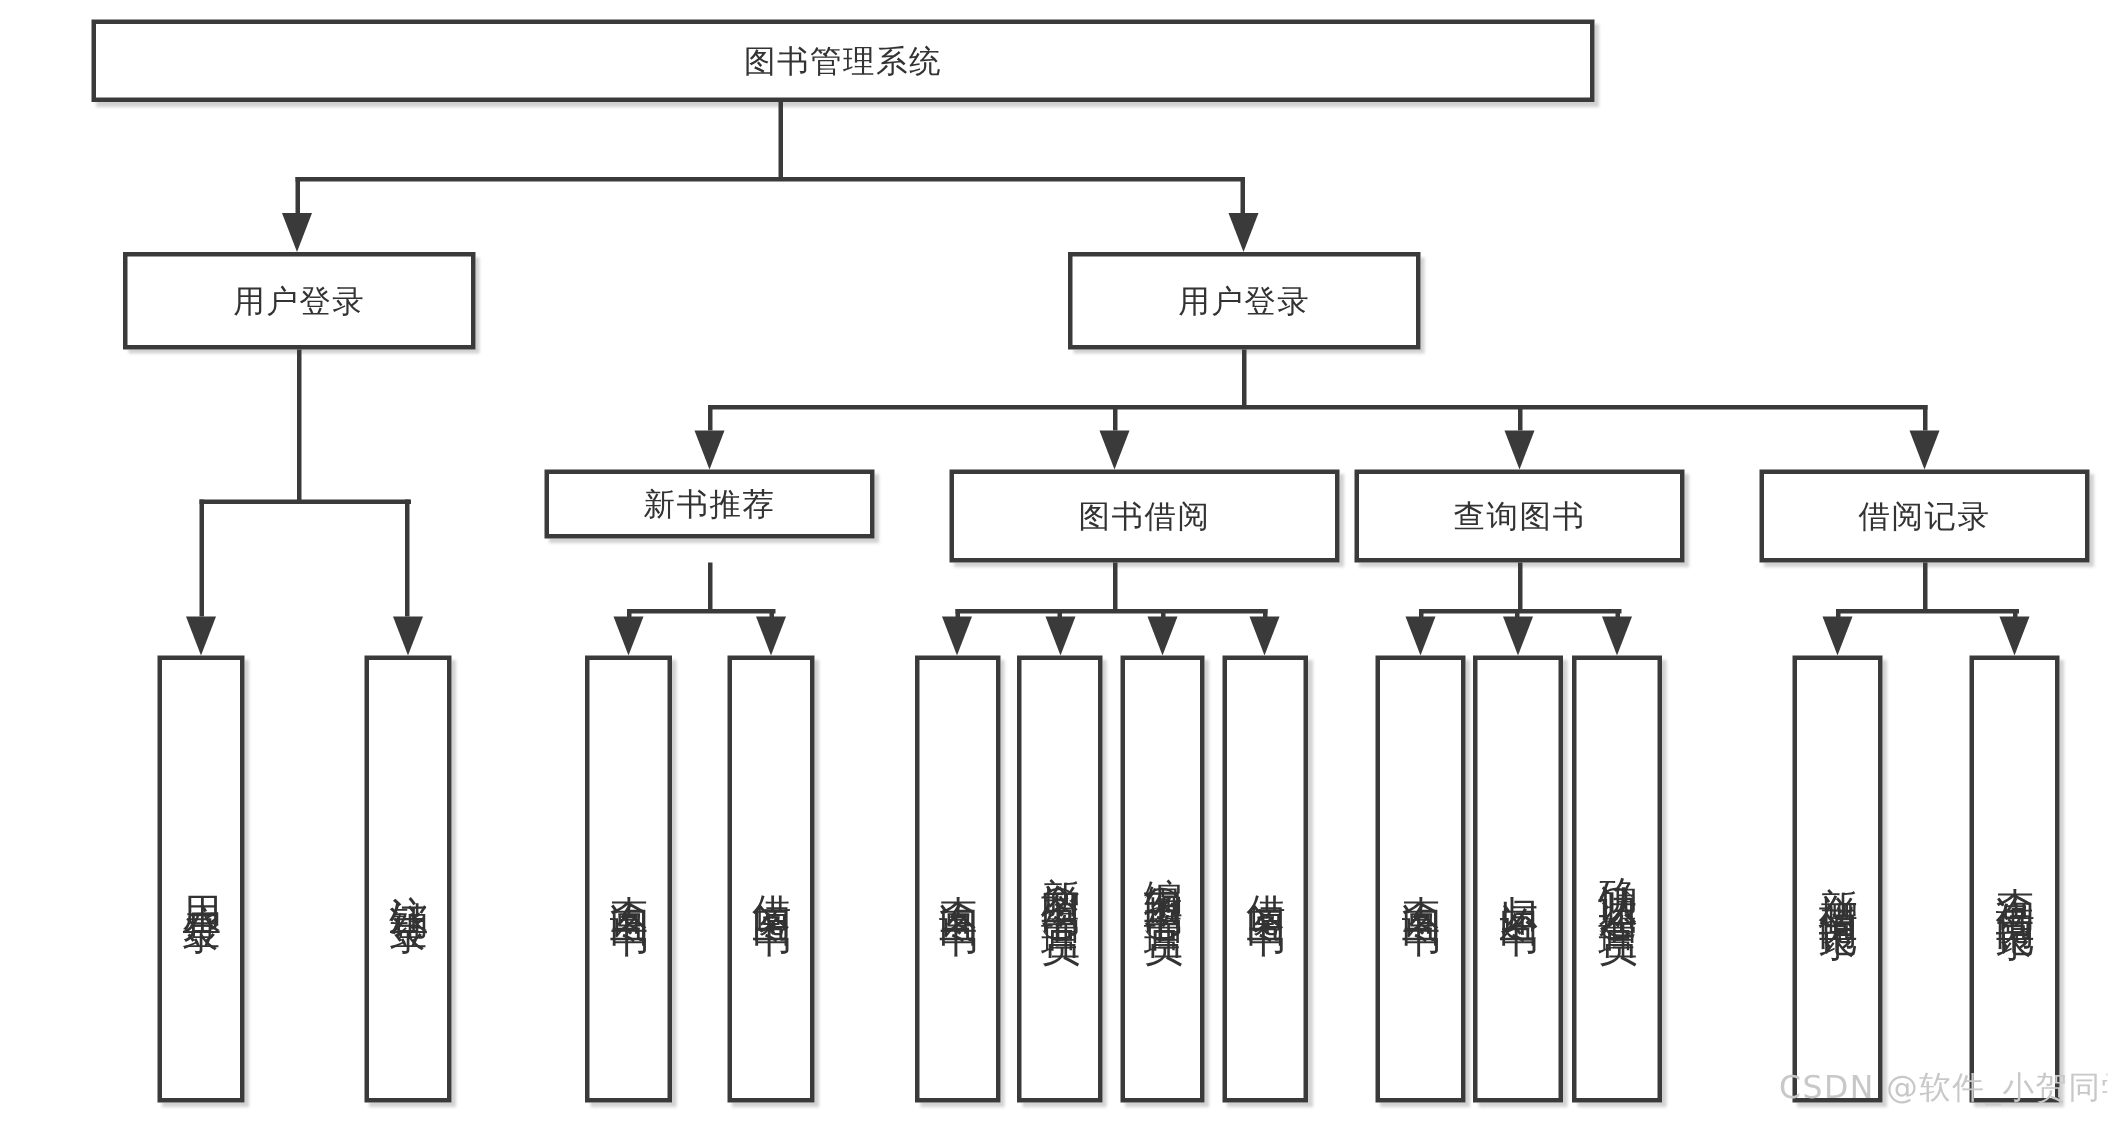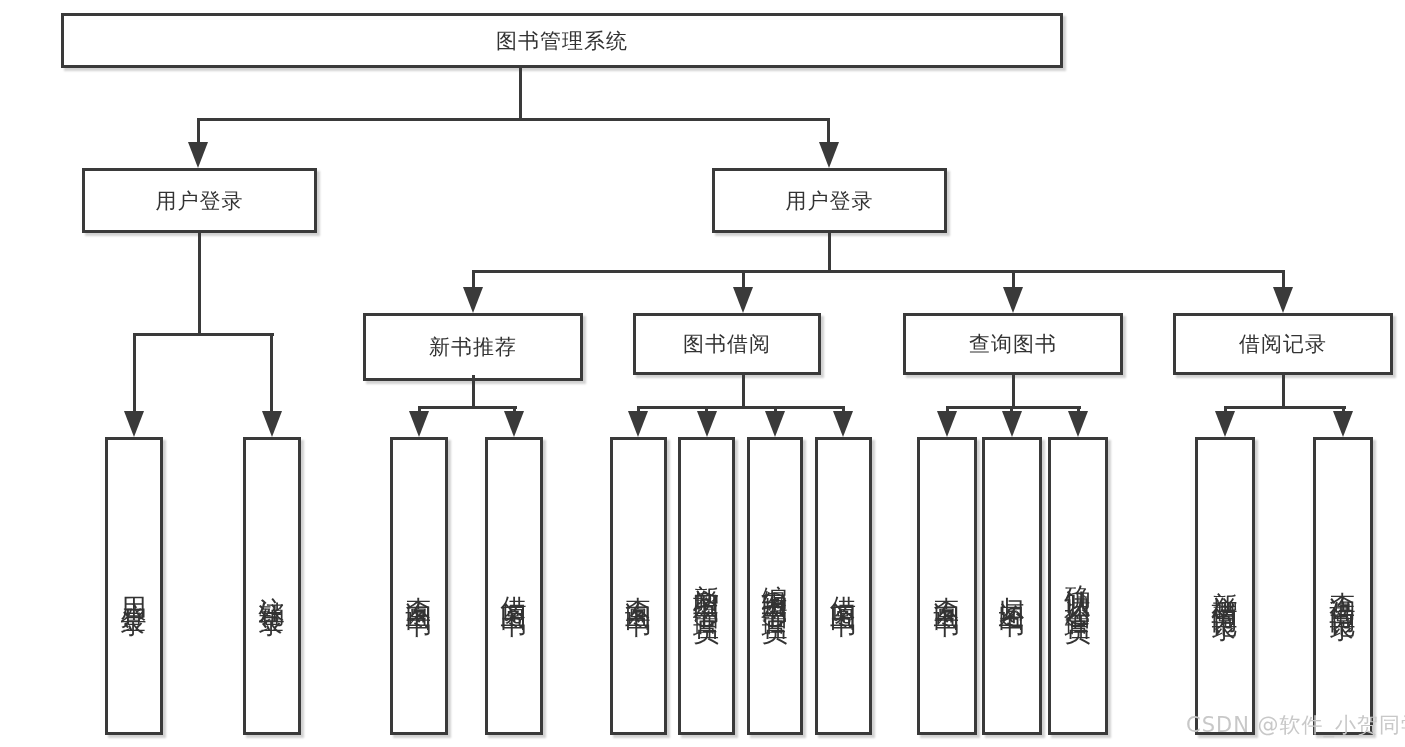--- a/index.html
+++ b/index.html
@@ -86,24 +86,24 @@
   <div class="hline" style="left:472px; top:270px; width:813px;"></div>
   <div class="vline" style="left:472px; top:270px; height:17px;"></div>
   <div class="arr" style="left:463px; top:287px;"></div>
   <div class="vline" style="left:742px; top:270px; height:17px;"></div>
   <div class="arr" style="left:733px; top:287px;"></div>
   <div class="vline" style="left:1012px; top:270px; height:17px;"></div>
   <div class="arr" style="left:1003px; top:287px;"></div>
   <div class="vline" style="left:1282px; top:270px; height:17px;"></div>
   <div class="arr" style="left:1273px; top:287px;"></div>
 
-  <div class="node node--h" style="left:363px; top:313px; width:220px; height:68px;">
+  <div class="node node--h" style="left:363px; top:313px; width:220px; height:46px;">
     <span>新书推荐</span>
   </div>
-  <div class="node node--h" style="left:633px; top:313px; width:188px; height:62px;">
+  <div class="node node--h" style="left:633px; top:313px; width:260px; height:62px;">
     <span>图书借阅</span>
   </div>
   <div class="node node--h" style="left:903px; top:313px; width:220px; height:62px;">
     <span>查询图书</span>
   </div>
   <div class="node node--h" style="left:1173px; top:313px; width:220px; height:62px;font-family:Liberation Mono, monospace;">
     <span>借阅记录</span>
   </div>
 
   <div class="vline" style="left:472px; top:375px; height:33px;"></div>

